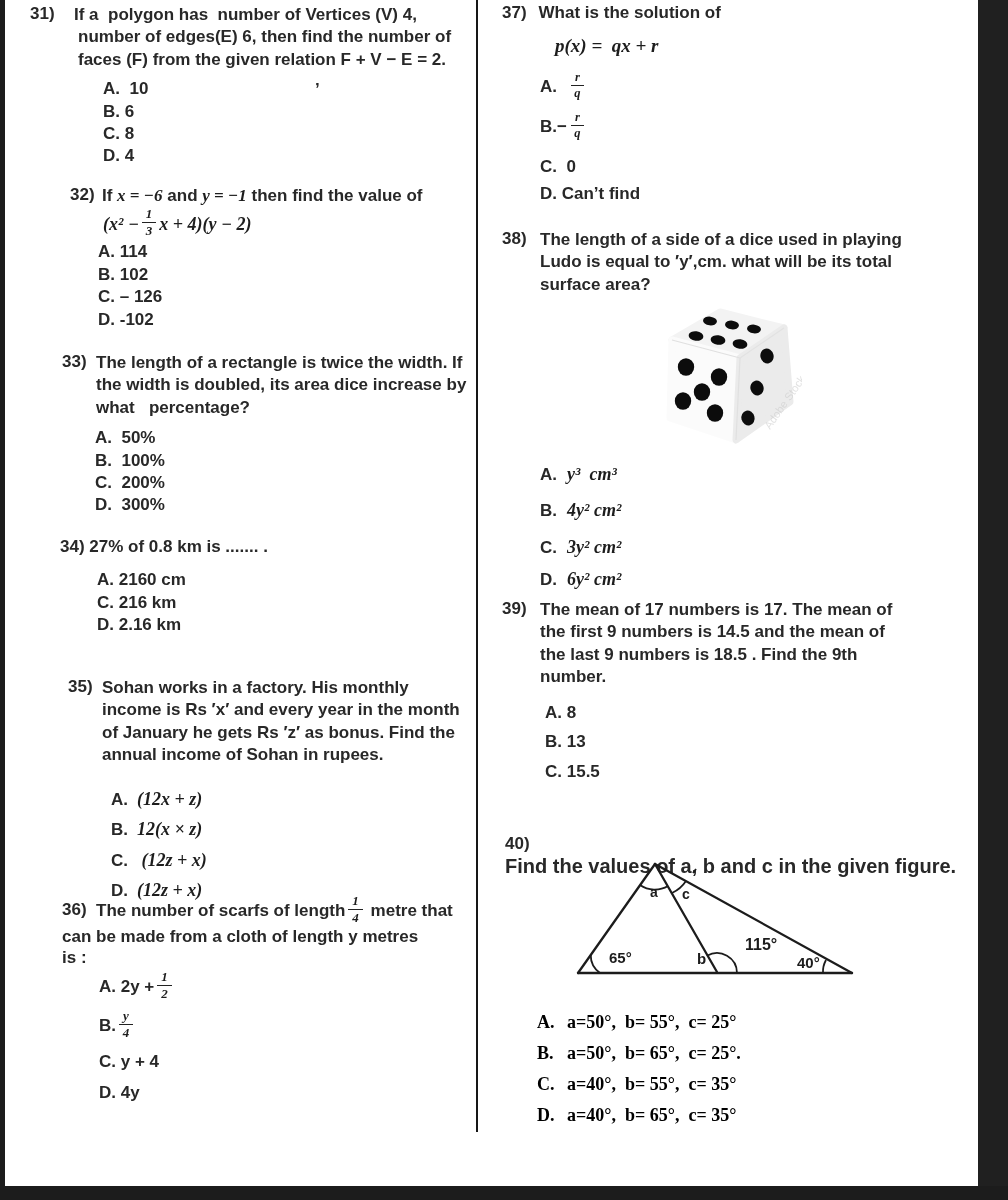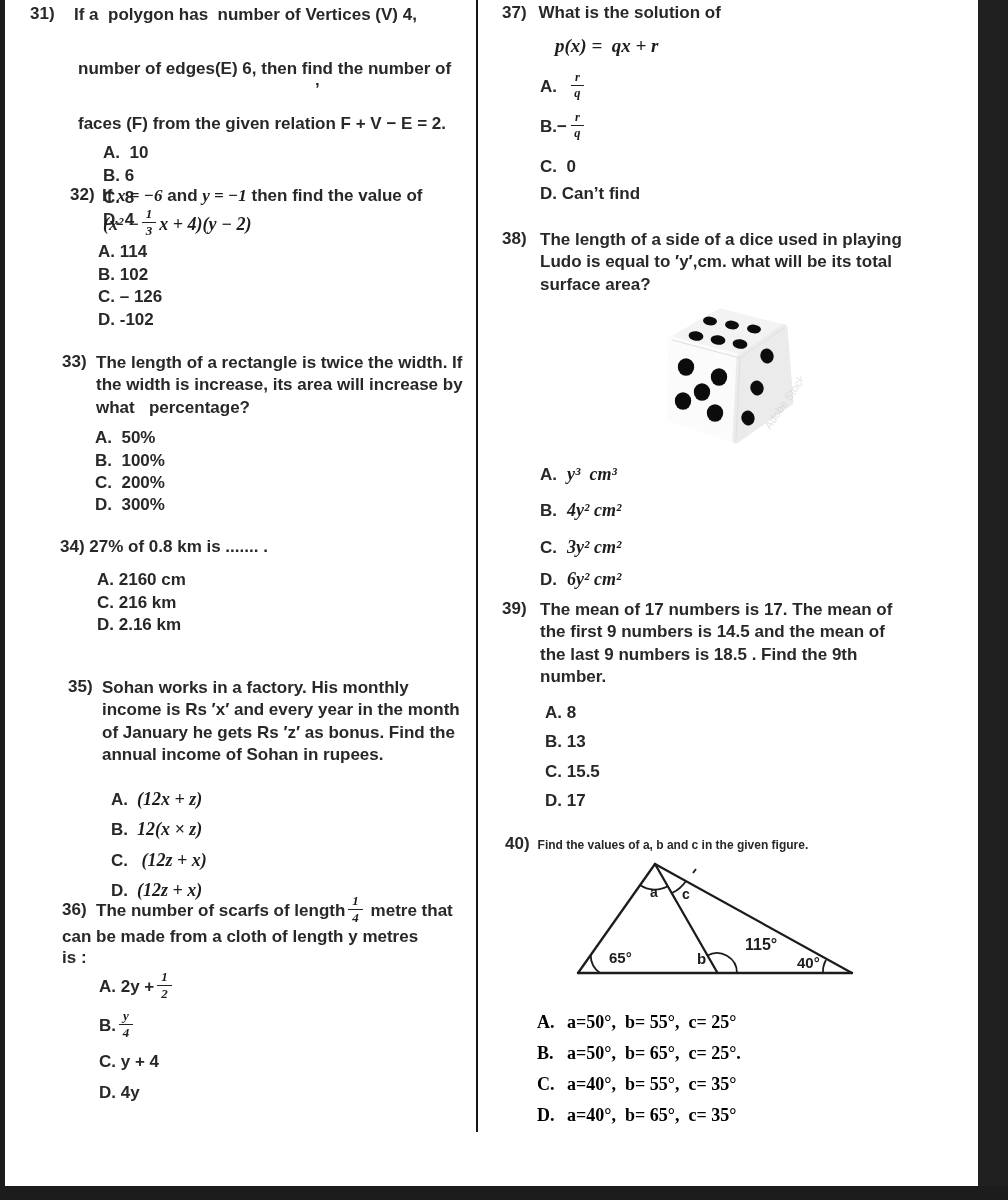--- a/index.html
+++ b/index.html
@@ -18,21 +18,21 @@
   .math{font-family:"Liberation Serif",serif;font-style:italic;font-weight:bold;color:#1d1d1d;}
   .frac{display:inline-block;vertical-align:middle;text-align:center;
         font-family:"Liberation Serif",serif;font-style:italic;font-weight:bold;
         font-size:13px;line-height:1;color:#1d1d1d;margin:0 3px;position:relative;top:-2px;}
   .frac .fn{display:block;border-bottom:1.6px solid #222;padding:0 4px 1.5px;}
   .frac .fd{display:block;padding-top:1.5px;}
 
   
   #q31{left:30px;top:4px;width:436px;}
   #q31 .l1{margin-left:44px;}
-  #q31 .lx{margin-left:48px;margin-top:32px;}
+  #q31 .lx{margin-left:48px;}
   #q31 .opts{margin-left:73px;margin-top:7px;}
   #q31-stray{position:absolute;left:285px;top:76px;font-weight:bold;}
 
   
   #q32{left:62px;top:185px;width:420px;}
   #q32 .l1{margin-left:40px;}
   #q32 .mline{margin-left:41px;height:34px;display:flex;align-items:center;font-size:18px;}
   #q32 .opts{margin-left:36px;}
 
   
@@ -81,21 +81,21 @@
   #q38 .opt .math{padding-left:10px;font-size:18px;}
 
   
   #q39{left:502px;top:599px;width:450px;}
   #q39 .lx{margin-left:38px;}
   #q39 .opts{margin-left:43px;margin-top:9px;}
   #q39 .opt{height:29.5px;line-height:29.5px;}
 
   
   #q40{left:505px;top:833px;width:460px;height:330px;}
-  #q40 .l1 .txt{margin-left:8px;font-size:12px;}
+  #q40 .l1 .txt{font-size:20px;}
   #q40 .opt{position:absolute;left:32px;font-family:"Liberation Serif",serif;
             font-weight:bold;font-size:18px;color:#000000;}
   #q40 .opt .lbl{display:inline-block;width:30px;}
 
   #dice{position:absolute;left:652px;top:300px;width:150px;height:146px;}
   #fig{position:absolute;left:565px;top:856px;width:310px;height:126px;}
 
   .optrow{white-space:pre;}
 </style>
 </head>
@@ -137,21 +137,21 @@
     <div class="ln t optrow">A. 114</div>
     <div class="ln t optrow">B. 102</div>
     <div class="ln t optrow">C. – 126</div>
     <div class="ln t optrow">D. -102</div>
   </div>
 </div>
 
 <div class="q" id="q33">
   <span class="num" style="position:absolute;left:0;top:0;">33)</span>
   <div class="ln lx t">The length of a rectangle is twice the width. If</div>
-  <div class="ln lx t">the width is increase, its area will increase by</div>
+  <div class="ln lx t">the width is doubled, its area dice increase by</div>
   <div class="ln lx t">what   percentage?</div>
   <div class="opts">
     <div class="ln t optrow">A.  50%</div>
     <div class="ln t optrow">B.  100%</div>
     <div class="ln t optrow">C.  200%</div>
     <div class="ln t optrow">D.  300%</div>
   </div>
 </div>
 
 <div class="q" id="q34">
@@ -274,21 +274,20 @@
 <div class="q" id="q39">
   <span class="num" style="position:absolute;left:0;top:0;">39)</span>
   <div class="ln lx t">The mean of 17 numbers is 17. The mean of</div>
   <div class="ln lx t">the first 9 numbers is 14.5 and the mean of</div>
   <div class="ln lx t">the last 9 numbers is 18.5 . Find the 9th</div>
   <div class="ln lx t">number.</div>
   <div class="opts">
     <div class="opt t">A. 8</div>
     <div class="opt t">B. 13</div>
     <div class="opt t">C. 15.5</div>
-    <div class="opt t">D. 17</div>
   </div>
 </div>
 
 <div class="q" id="q40">
   <div class="ln l1"><span class="num">40)</span><span class="txt t">Find the values of a, b and c in the given figure.</span></div>
   <div class="opt" style="top:179px;"><span class="lbl">A.</span><span class="t">a=50°,  b= 55°,  c= 25°</span></div>
   <div class="opt" style="top:210px;"><span class="lbl">B.</span><span class="t">a=50°,  b= 65°,  c= 25°.</span></div>
   <div class="opt" style="top:241px;"><span class="lbl">C.</span><span class="t">a=40°,  b= 55°,  c= 35°</span></div>
   <div class="opt" style="top:272px;"><span class="lbl">D.</span><span class="t">a=40°,  b= 65°,  c= 35°</span></div>
 </div>

